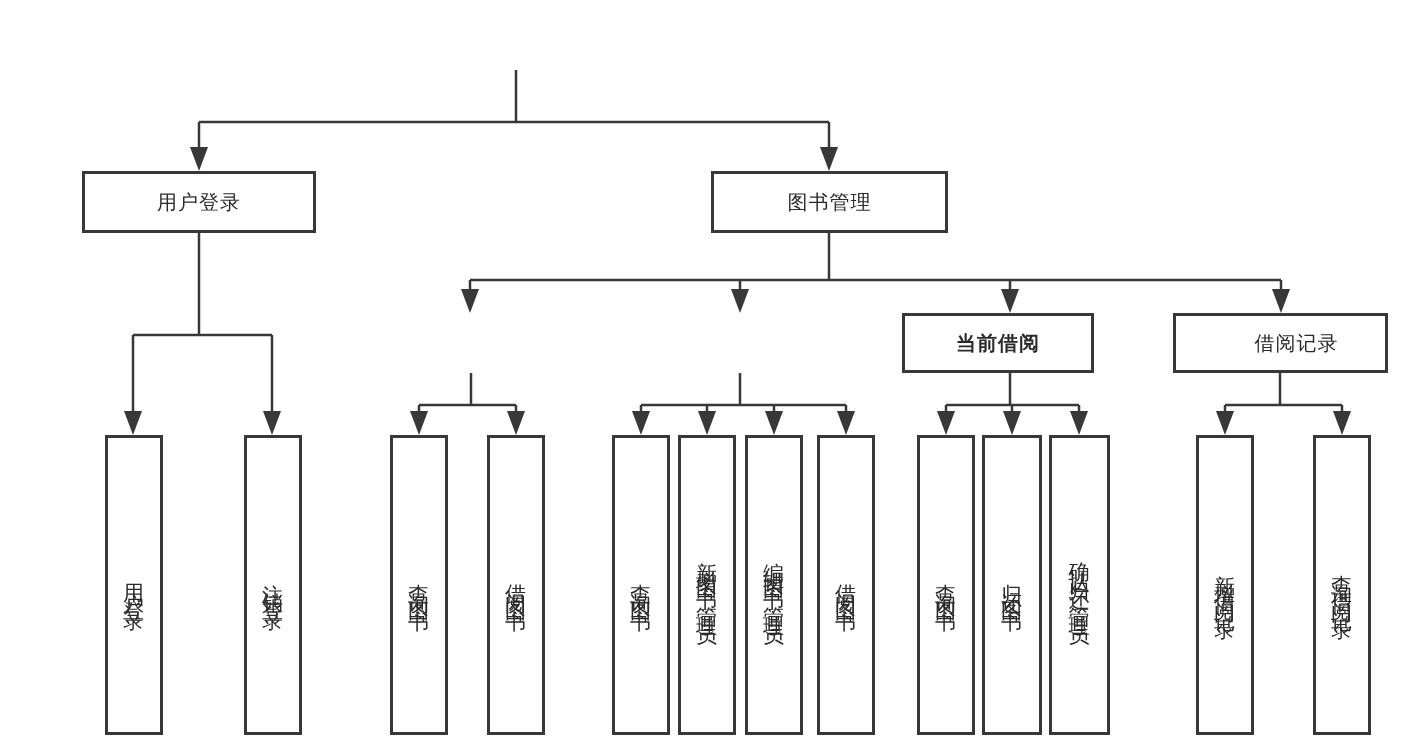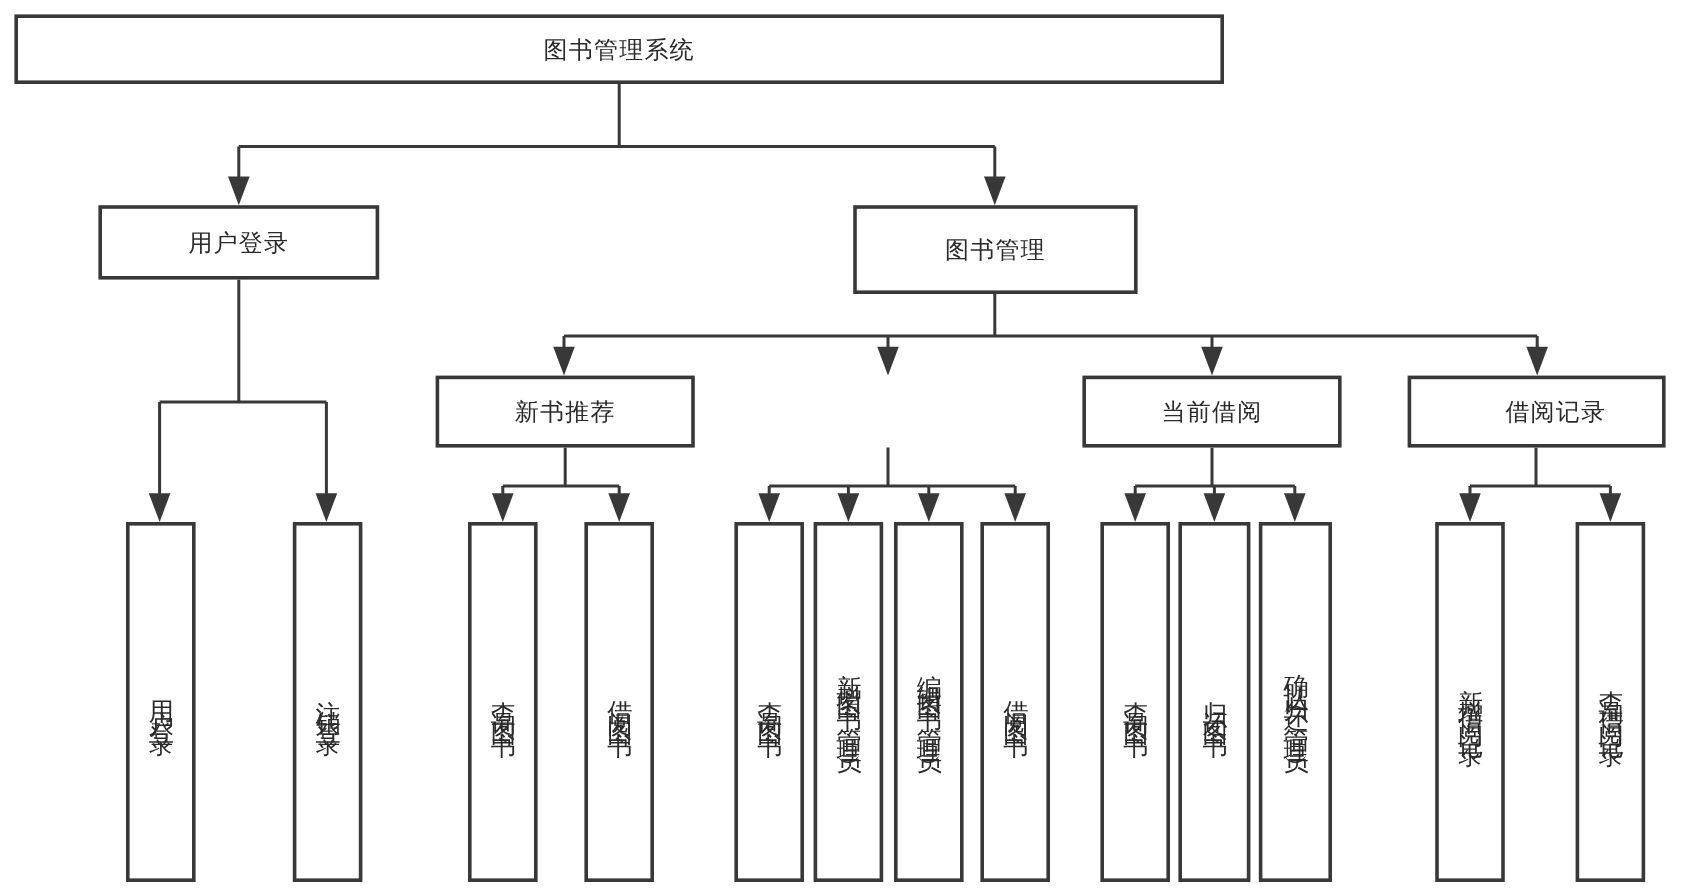--- a/index.html
+++ b/index.html
@@ -34,25 +34,25 @@
     text-orientation: mixed;
     font-size: 21px;
     letter-spacing: 9px;
     line-height: 1;
     white-space: nowrap;
   }
   
   #n-root            { left: 12px;  top: 12px;  width: 1008px; height: 58px; }
   
   #n-user-login      { left: 82px;  top: 171px; width: 234px; height: 62px; }
-  #n-book-mgmt       { left: 711px; top: 171px; width: 237px; height: 74px; }
+  #n-book-mgmt       { left: 711px; top: 171px; width: 237px; height: 62px; }
   
   #n-new-book        { left: 363px;  top: 313px; width: 216px; height: 60px; }
   #n-book-borrow     { left: 633px;  top: 313px; width: 215px; height: 60px; }
-  #n-current-borrow  { left: 902px;  top: 313px; width: 216px; height: 60px; }
+  #n-current-borrow  { left: 902px;  top: 313px; width: 192px; height: 60px; font-weight: bold; }
   #n-borrow-record   { left: 1173px; top: 313px; width: 215px; height: 60px; padding-left: 32px; }
   
   .leaf { top: 435px; width: 58px; height: 300px; }
   #n-leaf-user-login     { left: 105px; }
   #n-leaf-logout         { left: 244px; }
   #n-leaf-query-book-1   { left: 390px; }
   #n-leaf-borrow-book-1  { left: 487px; }
   #n-leaf-query-book-2   { left: 612px; }
   #n-leaf-add-book       { left: 678px; }
   #n-leaf-edit-book      { left: 745px; }
@@ -121,26 +121,24 @@
       <polygon points="1070,411 1088,411 1079,435"></polygon>
     </g>
 
     <path d="M1280 373 V405 M1225 405 H1342 M1225 405 V414 M1342 405 V414"></path>
     <g fill="#383838" stroke="none">
       <polygon points="1216,411 1234,411 1225,435"></polygon>
       <polygon points="1333,411 1351,411 1342,435"></polygon>
     </g>
   </svg>
 
-  <div class="node h" id="n-root">图书管理系统</div>
 
   <div class="node h" id="n-user-login">用户登录</div>
   <div class="node h" id="n-book-mgmt">图书管理</div>
 
-  <div class="node h" id="n-new-book">新书推荐</div>
   <div class="node h" id="n-current-borrow">当前借阅</div>
   <div class="node h" id="n-borrow-record">借阅记录</div>
 
   <div class="node v leaf" id="n-leaf-user-login">
     <span>用户登录</span>
   </div>
   <div class="node v leaf" id="n-leaf-logout">
     <span>注销登录</span>
   </div>
   <div class="node v leaf" id="n-leaf-query-book-1">

